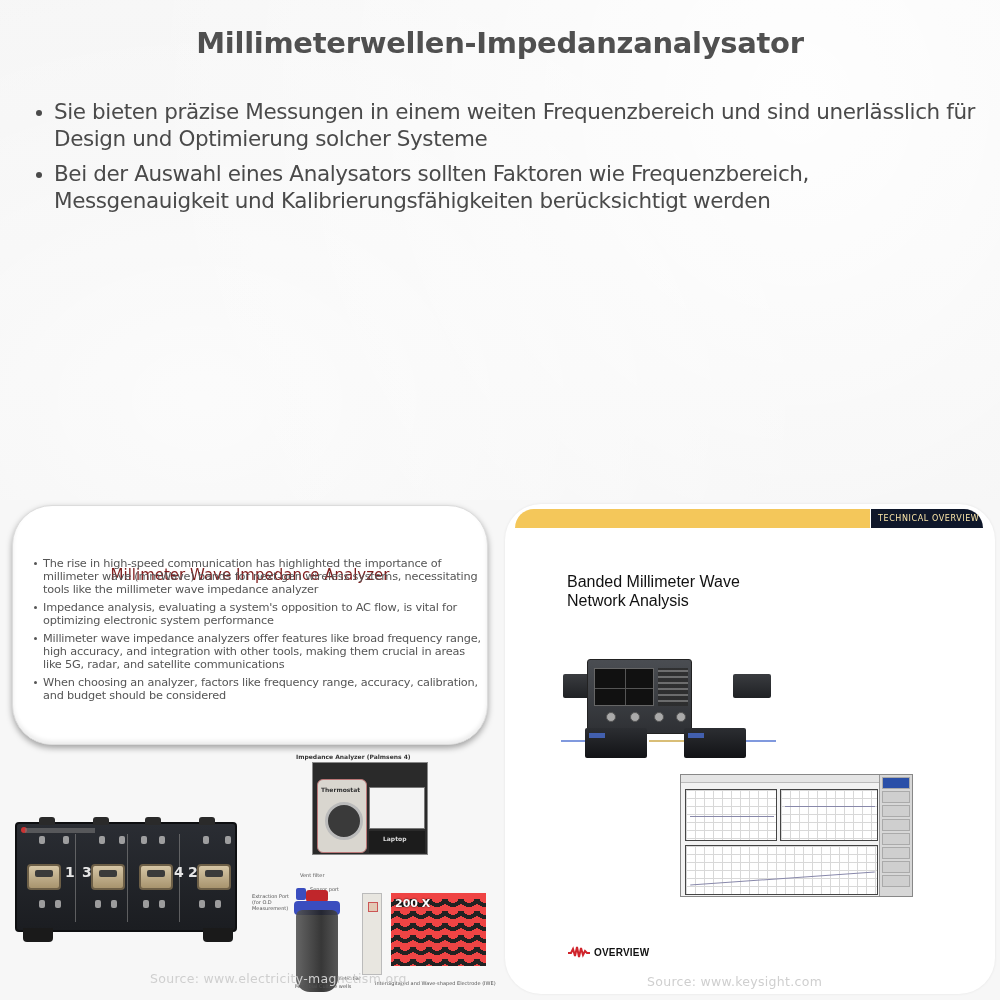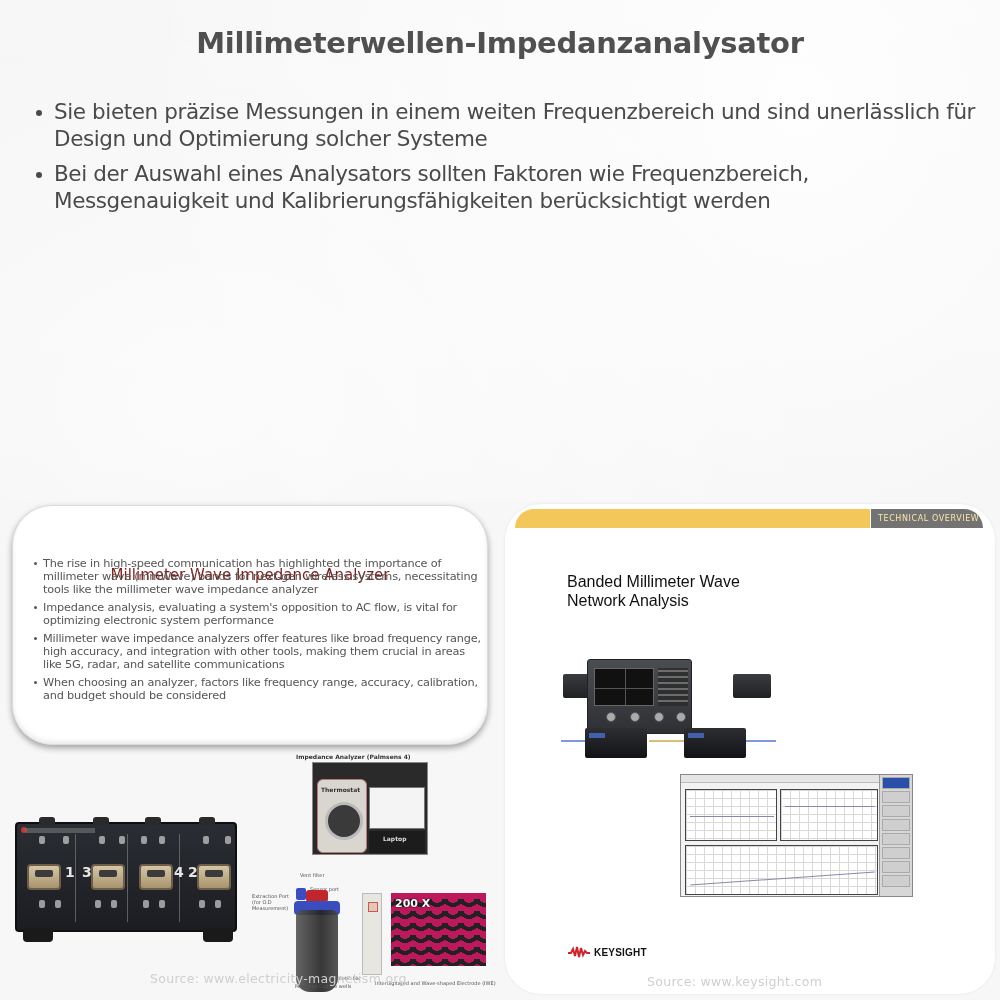--- a/index.html
+++ b/index.html
@@ -102,21 +102,21 @@
     background: linear-gradient(90deg, #555, #222 60%, #444); border-radius: 6px 6px 14px 14px; opacity: 0.9;
   }
   .bottle-cap { position: absolute; left: 294px; top: 401px; width: 46px; height: 14px; background: #3a4dbf; border-radius: 4px; }
   .bottle-top { position: absolute; left: 306px; top: 390px; width: 22px; height: 12px; background: #c0262b; border-radius: 3px; }
   .bottle-top2 { position: absolute; left: 296px; top: 388px; width: 10px; height: 12px; background: #3a4dbf; border-radius: 2px; }
   .electrode-strip {
     position: absolute; left: 362px; top: 393px; width: 20px; height: 82px; background: #e8e6e0; border: 1px solid #bbb;
   }
   .electrode-strip::before { content: ""; position: absolute; top: 8px; left: 5px; width: 8px; height: 8px; border: 1px solid #c55; background: #e3c9b5; }
   .wave-image {
-    position: absolute; left: 391px; top: 393px; width: 95px; height: 73px; background: #be185d; overflow: hidden;
+    position: absolute; left: 391px; top: 393px; width: 95px; height: 73px; background: #ef4444; overflow: hidden;
   }
   .wave-image .wave {
     position: absolute; left: -10px; width: 120px; height: 10px;
     background: repeating-radial-gradient(circle at 8px -2px, transparent 0 6px, #222 6px 10px, transparent 10px 16px);
     background-size: 16px 10px;
   }
   .wave-label { position: absolute; top: 4px; left: 4px; font-size: 11px; color: #fff; font-weight: bold; text-shadow: 0 0 2px #000; }
   .source-left {
     position: absolute; left: 150px; top: 471px; font-size: 12.5px; color: #cfcfcf; letter-spacing: 0.3px;
   }
@@ -129,21 +129,21 @@
   .doc-card {
     position: absolute; left: 5px; top: 4px; width: 490px; height: 490px; background: #ffffff; border-radius: 36px;
     box-shadow: 0 0 3px rgba(0,0,0,0.08);
   }
   .gold-bar {
     position: absolute; left: 10px; top: 5px; width: 355px; height: 19px;
     background: #f4c75a; border-radius: 30px 0 0 0;
   }
   .tech-bar {
     position: absolute; left: 366px; top: 5px; width: 112px; height: 19px;
-    background: #737373; border-radius: 0 30px 0 0;
+    background: #0f172a; border-radius: 0 30px 0 0;
   }
   .tech-bar span { position: absolute; left: 7px; top: 5px; font-size: 8px; color: #fbe6a8; letter-spacing: 0.6px; white-space: nowrap; }
   .doc-title {
     position: absolute; left: 62px; top: 68px; font-family: "Liberation Sans", sans-serif;
     font-weight: normal; font-size: 16px; line-height: 19px; color: #111;
   }
   .vna {
     position: absolute; left: 82px; top: 155px; width: 105px; height: 75px;
     background: linear-gradient(180deg, #4a4d52, #2e3034); border-radius: 3px; border: 1px solid #222;
   }
@@ -324,17 +324,17 @@
         <div class="btn"></div>
         <div class="btn"></div>
         <div class="btn"></div>
       </div>
     </div>
 
     <div class="keysight">
       <svg width="22" height="12" viewBox="0 0 22 12">
         <polyline points="0,7 3,7 5,3 7,10 9,1 11,11 13,2 15,9 17,5 19,7 22,7" fill="none" stroke="#d0242c" stroke-width="2"></polyline>
       </svg>
-      <span>KEYSIGHT</span>
+      <span>OVERVIEW</span>
     </div>
     <div class="source-right">Source: www.keysight.com</div>
   </div>
 </div>
 
 </body></html>

